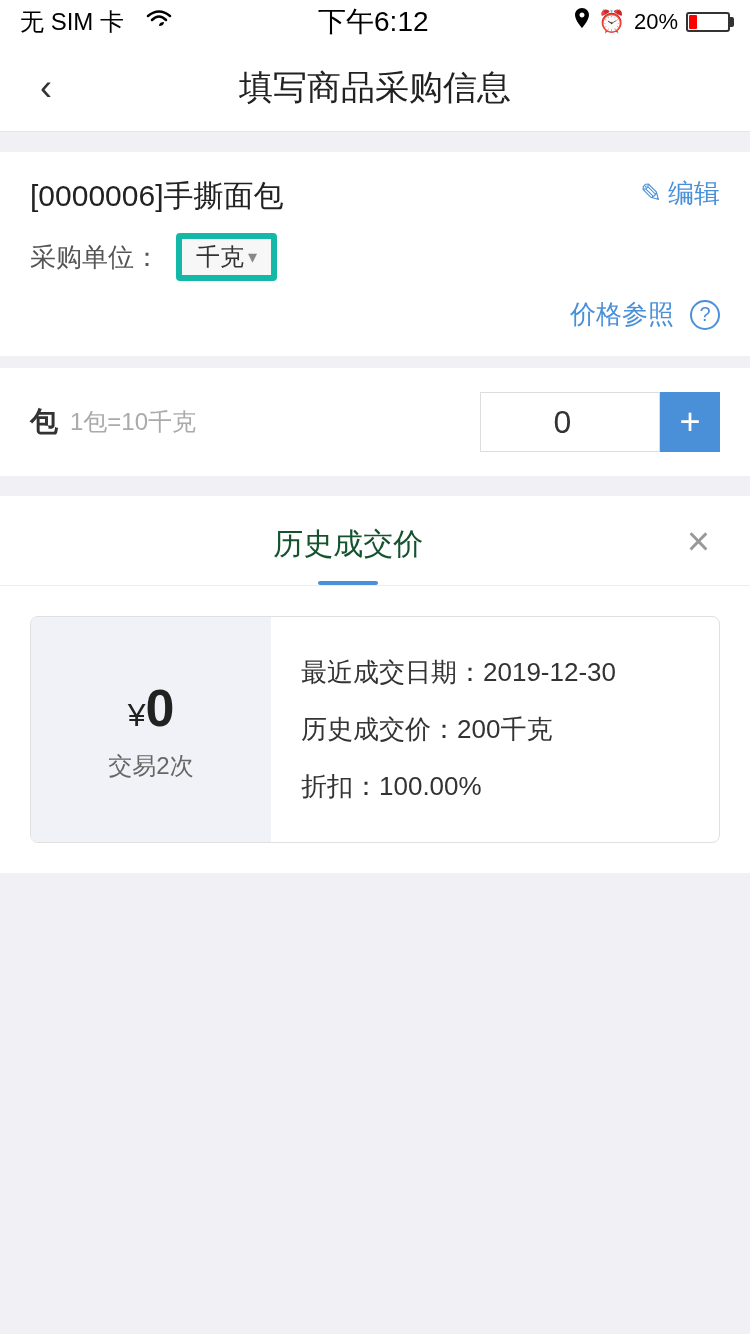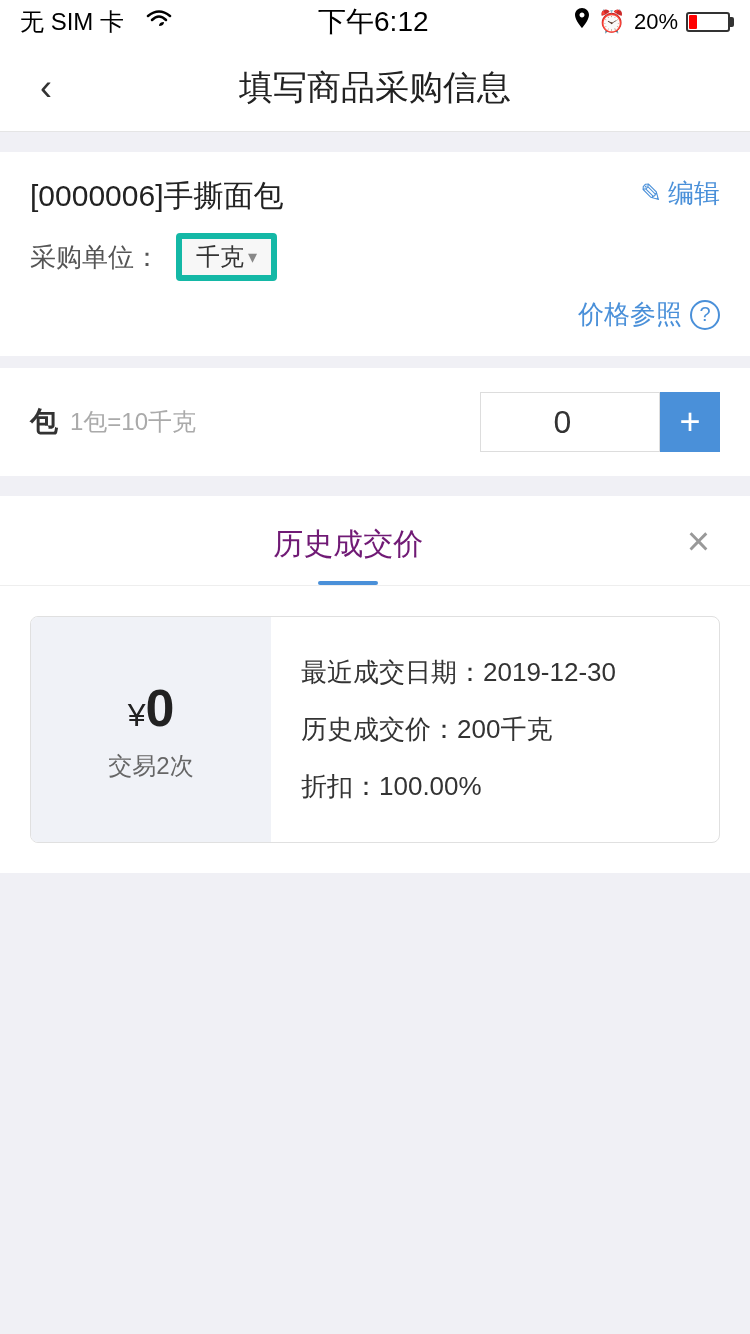--- a/index.html
+++ b/index.html
@@ -137,21 +137,21 @@
     .price-ref-row {
       display: flex;
       justify-content: flex-end;
       align-items: center;
       margin-top: 16px;
     }
     .price-ref-link {
       font-size: 26px;
       color: #4a90d9;
       cursor: pointer;
-      display: flex; align-items: center; gap: 8px;
+      display: flex; align-items: center; gap: 16px;
     }
     .help-circle {
       width: 30px; height: 30px;
       border: 2px solid #4a90d9;
       border-radius: 50%;
       display: flex; align-items: center; justify-content: center;
       font-size: 20px;
       color: #4a90d9;
     }
 
@@ -220,21 +220,21 @@
     }
     .tab-item {
       flex: 1;
       text-align: center;
       padding: 28px 0 20px;
       font-size: 30px;
       cursor: pointer;
       position: relative;
     }
     .tab-item.active {
-      color: #701a75;
+      color: #14532d;
       font-weight: 500;
     }
     .tab-item.inactive {
       color: #666;
     }
     .tab-underline {
       position: absolute;
       bottom: 0;
       left: 50%;
       transform: translateX(-50%);

